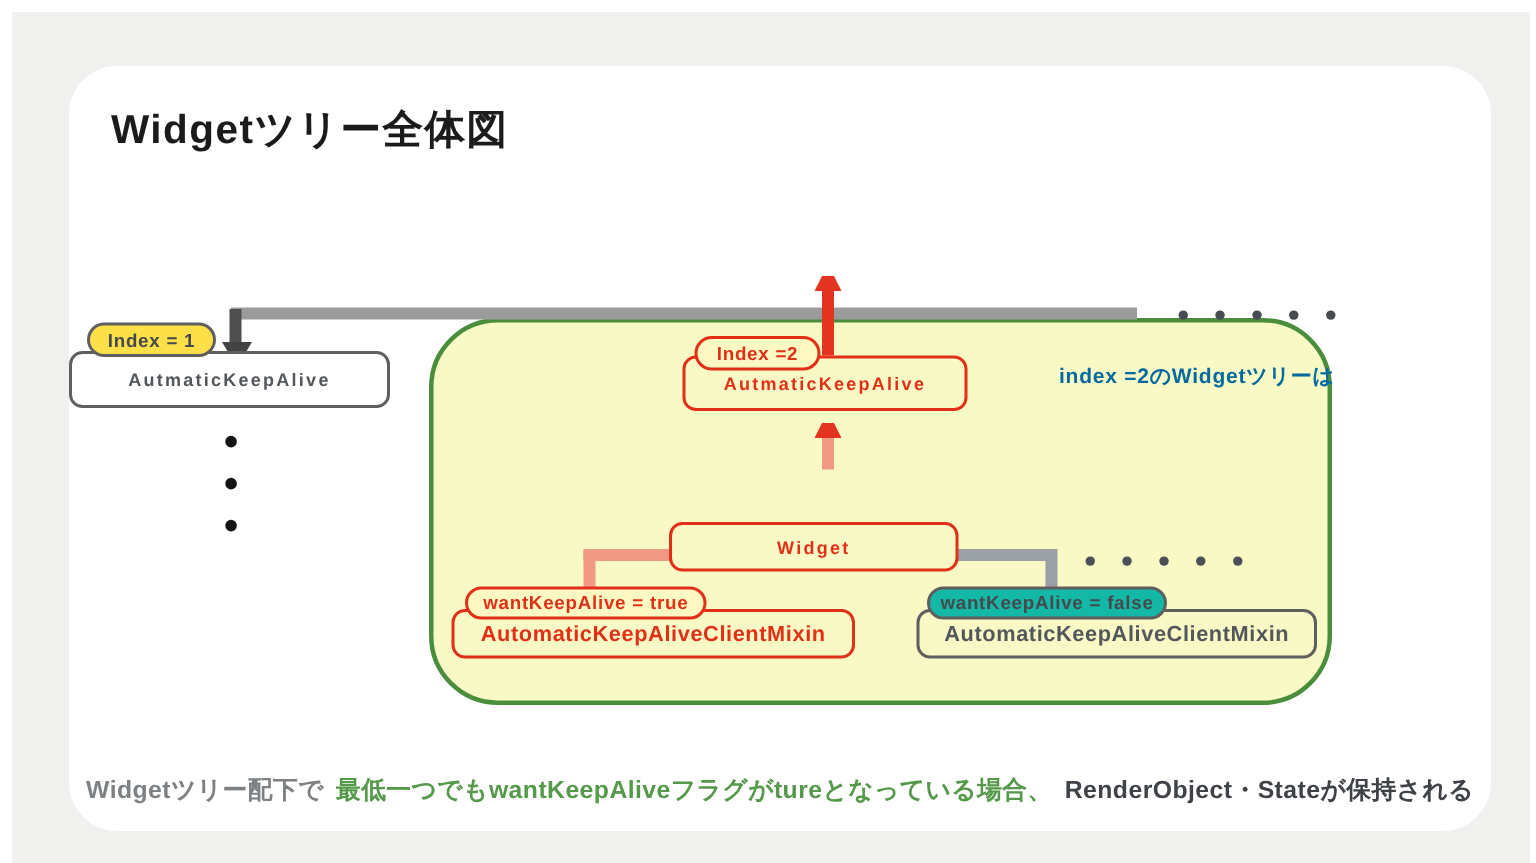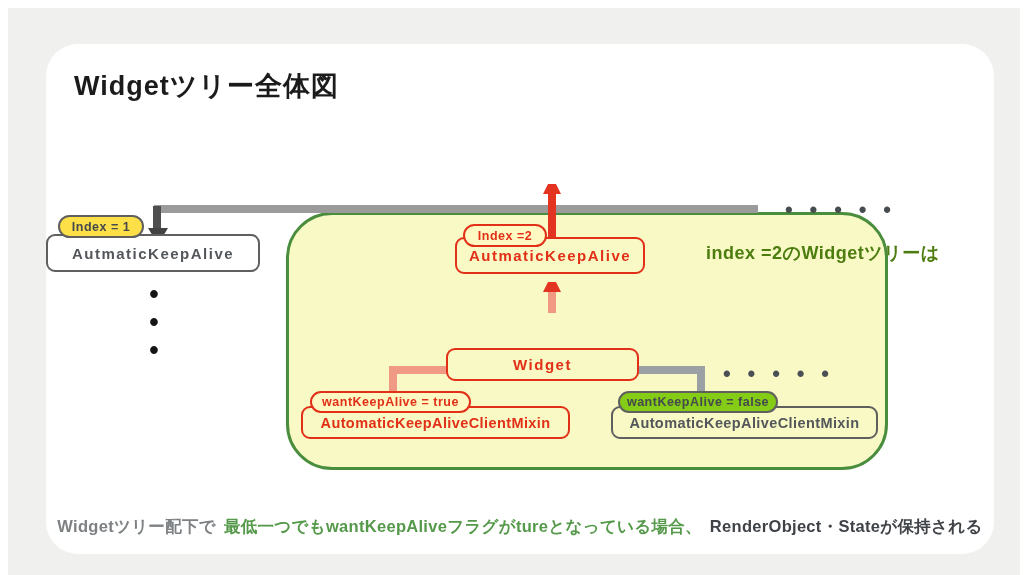--- a/index.html
+++ b/index.html
@@ -12,32 +12,32 @@
     position:absolute; left:38px; top:36px; width:948px; height:510px;
     background:#ffffff; border-radius:32px;
   }
   .abs { position:absolute; }
   .page-title {
     left:62px; top:56px; font-size:27px; color:#1b1b1b; letter-spacing:1px;
   }
   
   .node {
     display:flex; align-items:center; justify-content:center;
-    border-radius:9px; letter-spacing:1.5px; font-size:15px; z-index:4;
+    border-radius:9px; letter-spacing:1.5px; font-size:12px; z-index:4;
   }
   .node.gray { border:2.5px solid #5f5f5f; color:#53575b; background:#ffffff; }
   .node.red  { border:2.5px solid #e23018; color:#e23018; background:#f8f9c5; }
   .node.gray-on-yellow { border:2.5px solid #5f5f5f; color:#53575b; background:#f8f9c5; }
   .pill {
     display:flex; align-items:center; justify-content:center;
     border-radius:12px; font-size:12.5px; letter-spacing:0.5px; z-index:5;
   }
   .pill.gray { border:2.5px solid #5f5f5f; color:#45494d; background:#fde047; }
   .pill.red  { border:2.5px solid #e23018; color:#e23018; background:#fef9c3; }
-  .pill.gray-on-yellow { border:2.5px solid #5f5f5f; color:#45494d; background:#84cc16; }
+  .pill.gray-on-yellow { border:2.5px solid #5f5f5f; color:#45494d; background:#14b8a6; }
 
   .group {
     left:278px; top:204px; width:602px; height:258px;
     background:#f8f9c5; border:3px solid #4a8e3d; border-radius:46px; z-index:1;
   }
   
   .line { z-index:2; }
   .h-gray   { left:146px; top:197px; width:604px; height:1.5px; background:#9b9b9b; }
   .v-drop   { left:145px; top:198px; width:2px;  height:24px;  background:#4f4f4f; }
   .v-red1   { left:540px; top:177px; width:2px;  height:52px;  background:#e23420; z-index:3; }
@@ -58,21 +58,21 @@
   
   .dots-row { display:flex; justify-content:space-between; z-index:2; }
   .dots-row span { font-size:22px; line-height:10px; color:#474c50; }
   .dots-top { left:769px; top:189px; width:122px; }
   .dots-mid { left:707px; top:353px; width:122px; }
   .dots-mid span { color:#4a5055; }
   .dots-col { display:flex; flex-direction:column; justify-content:space-between;
               left:138px; top:272px; height:84px; width:16px; align-items:center; }
   .dots-col span { font-size:27px; line-height:12px; color:#141414; }
   
-  .note { left:690px; top:224px; font-size:18px; color:#4d7c0f; line-height:1.55; letter-spacing:0.5px; z-index:4; }
+  .note { left:690px; top:224px; font-size:14px; color:#0369a1; line-height:1.55; letter-spacing:0.5px; z-index:4; }
   .caption { left:40px; top:504px; width:944px; text-align:center; font-size:16.5px; letter-spacing:0.3px; z-index:4; }
   .caption .c1 { color:#7d8184; }
   .caption .c2 { color:#55994a; }
   .caption .c3 { color:#3f4347; }
   
   .sliverlist { left:450px; top:131px; width:187px; height:36px; font-size:16px; }
   .n-keep1    { left:38px;  top:226px; width:214px; height:38px; }
   .p-index1   { left:50px;  top:207px; width:86px;  height:23px; }
   .n-keep2    { left:447px; top:229px; width:190px; height:37px; }
   .p-index2   { left:455px; top:216px; width:84px;  height:23px; }

